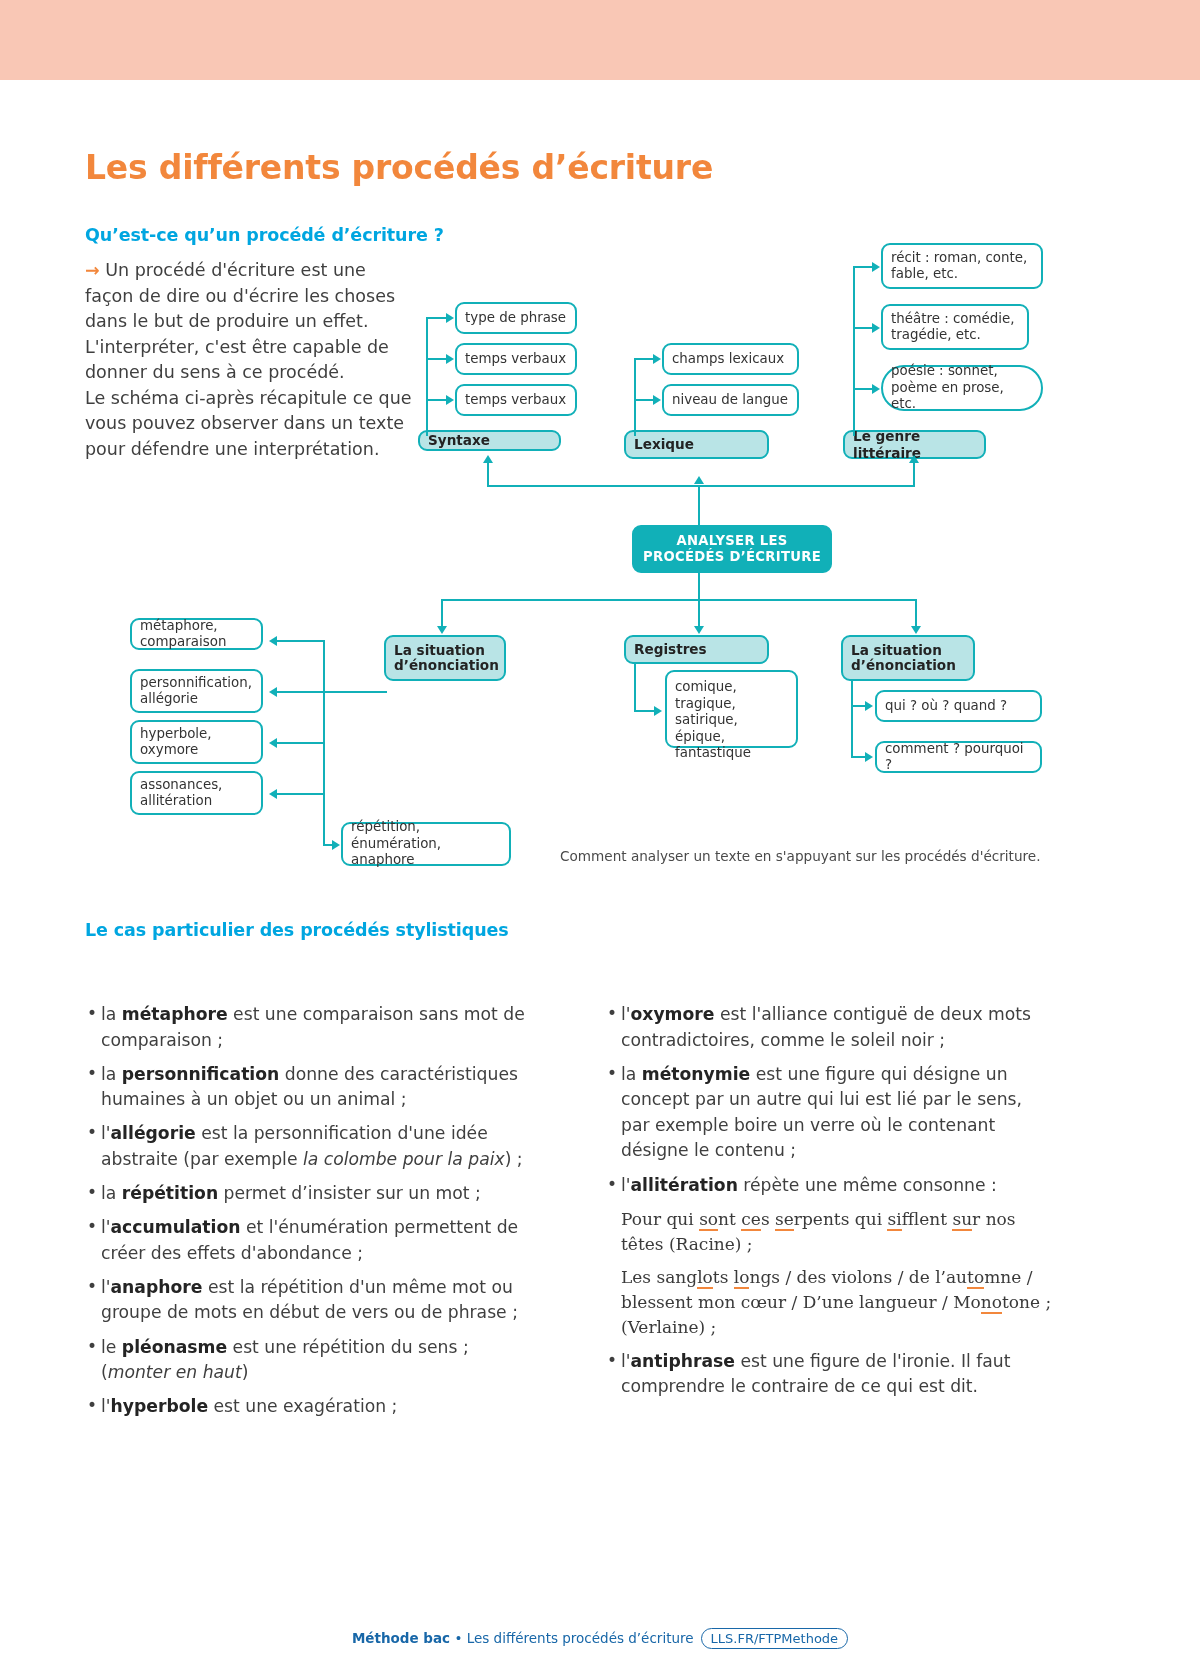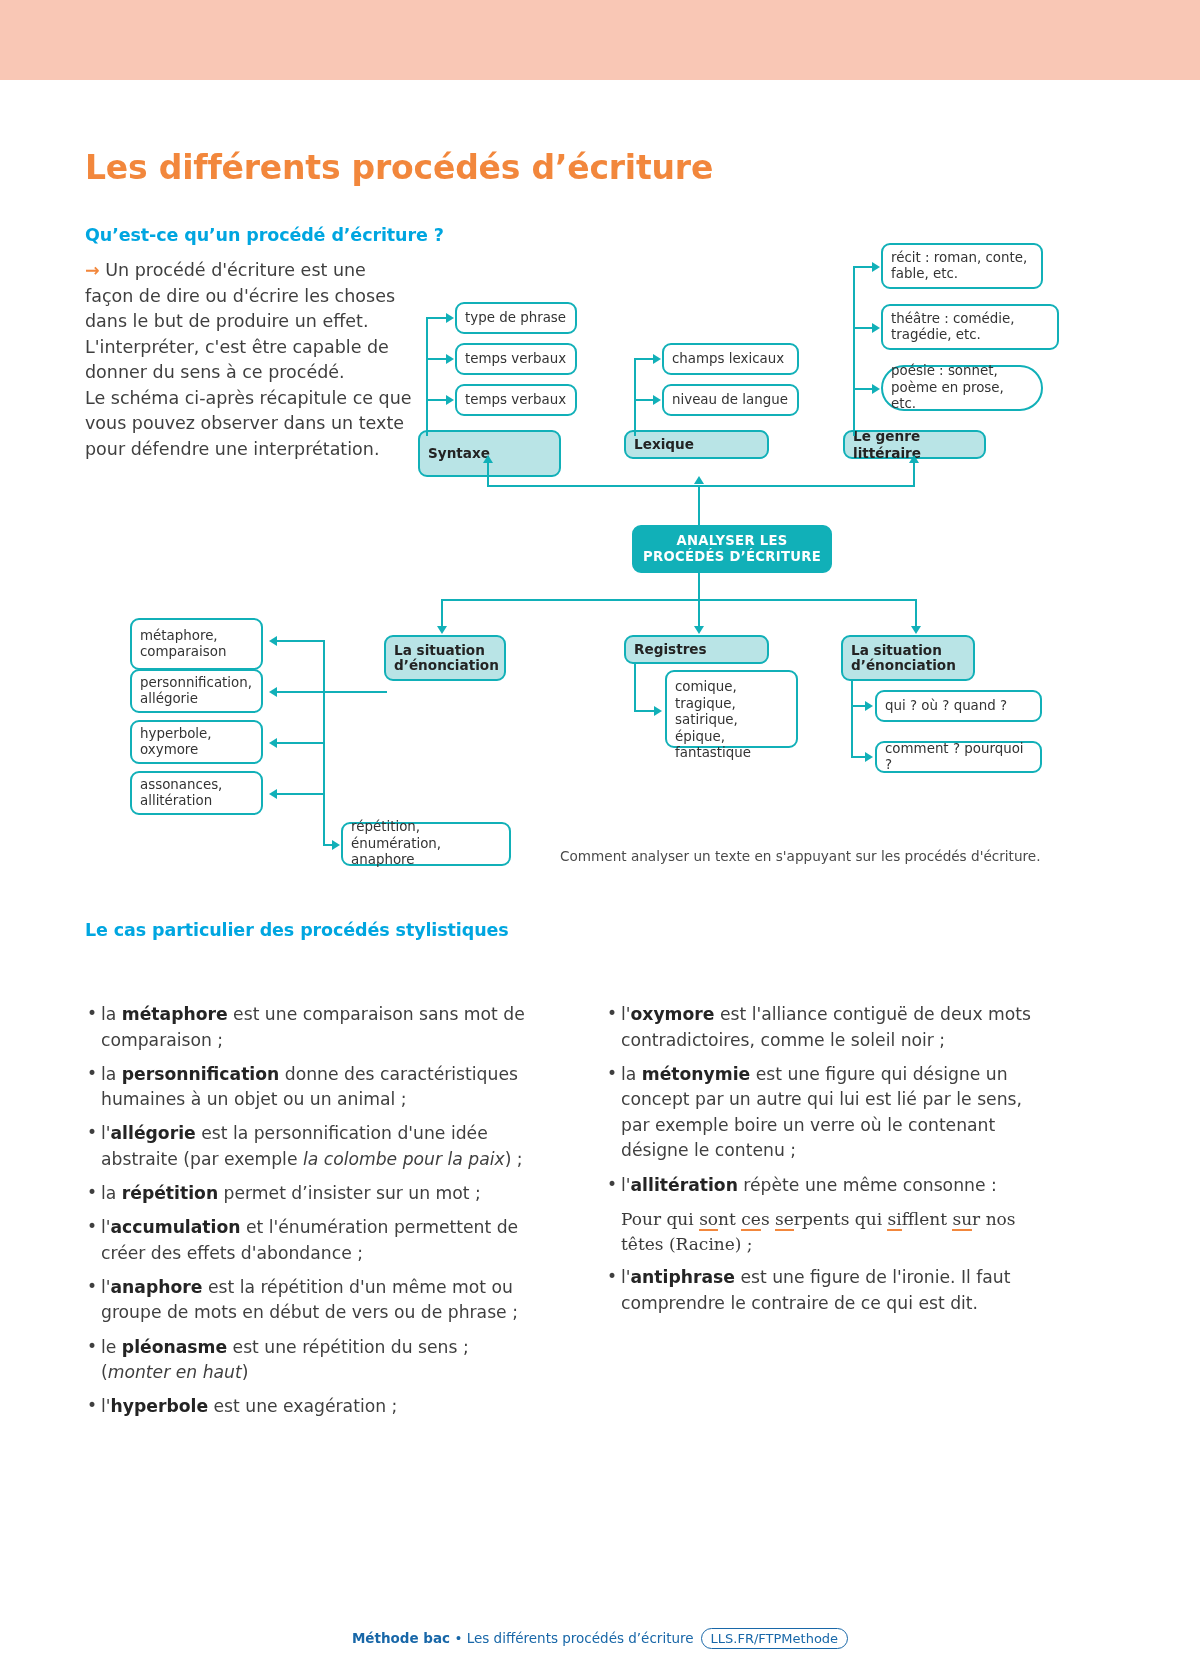--- a/index.html
+++ b/index.html
@@ -108,40 +108,40 @@
     <span class="arrow">→</span>
     <span>Un procédé d'écriture est une façon de dire ou d'écrire les choses dans le but de produire un effet. L'interpréter, c'est être capable de donner du sens à ce procédé.</span><br>
     <span>Le schéma ci-après récapitule ce que vous pouvez observer dans un texte pour défendre une interprétation.</span>
   </div>
 
   <div class="diagram">
 
     <div class="node" style="left:455px;top:222px;width:122px;height:32px;">type de phrase</div>
     <div class="node" style="left:455px;top:263px;width:122px;height:32px;">temps verbaux</div>
     <div class="node" style="left:455px;top:304px;width:122px;height:32px;">temps verbaux</div>
-    <div class="node cat" style="left:418px;top:350px;width:143px;height:47px;text-align:center;">Syntaxe</div>
+    <div class="node cat" style="left:418px;top:350px;width:143px;height:21px;text-align:center;">Syntaxe</div>
     <div class="ln v" style="left:426px;top:238px;height:118px;"></div>
     <div class="ln h" style="left:426px;top:237px;width:22px;"></div>
     <div class="ar r" style="left:446px;top:233px;"></div>
     <div class="ln h" style="left:426px;top:278px;width:22px;"></div>
     <div class="ar r" style="left:446px;top:274px;"></div>
     <div class="ln h" style="left:426px;top:319px;width:22px;"></div>
     <div class="ar r" style="left:446px;top:315px;"></div>
 
     <div class="node" style="left:662px;top:263px;width:137px;height:32px;">champs lexicaux</div>
     <div class="node" style="left:662px;top:304px;width:137px;height:32px;">niveau de langue</div>
     <div class="node cat" style="left:624px;top:350px;width:145px;height:29px;">Lexique</div>
     <div class="ln v" style="left:634px;top:278px;height:78px;"></div>
     <div class="ln h" style="left:634px;top:278px;width:20px;"></div>
     <div class="ar r" style="left:653px;top:274px;"></div>
     <div class="ln h" style="left:634px;top:319px;width:20px;"></div>
     <div class="ar r" style="left:653px;top:315px;"></div>
 
     <div class="node" style="left:881px;top:163px;width:162px;height:46px;">récit : roman, conte, fable, etc.</div>
-    <div class="node" style="left:881px;top:224px;width:178px;height:46px;">théâtre : comédie, tragédie, etc.</div>
+    <div class="node" style="left:881px;top:224px;width:148px;height:46px;">théâtre : comédie, tragédie, etc.</div>
     <div class="node" style="left:881px;top:285px;width:162px;height:46px;border-radius:23px;">poésie : sonnet, poème en prose, etc.</div>
     <div class="node cat" style="left:843px;top:350px;width:143px;height:29px;">Le genre littéraire</div>
     <div class="ln v" style="left:853px;top:186px;height:170px;"></div>
     <div class="ln h" style="left:853px;top:186px;width:20px;"></div>
     <div class="ar r" style="left:872px;top:182px;"></div>
     <div class="ln h" style="left:853px;top:247px;width:20px;"></div>
     <div class="ar r" style="left:872px;top:243px;"></div>
     <div class="ln h" style="left:853px;top:308px;width:20px;"></div>
     <div class="ar r" style="left:872px;top:304px;"></div>
 
@@ -158,21 +158,21 @@
     <div class="ln v" style="left:698px;top:493px;height:28px;"></div>
     <div class="ln h" style="left:441px;top:519px;width:476px;"></div>
     <div class="ln v" style="left:441px;top:519px;height:29px;"></div>
     <div class="ar d" style="left:437px;top:546px;"></div>
     <div class="ln v" style="left:698px;top:519px;height:29px;"></div>
     <div class="ar d" style="left:694px;top:546px;"></div>
     <div class="ln v" style="left:915px;top:519px;height:29px;"></div>
     <div class="ar d" style="left:911px;top:546px;"></div>
 
     <div class="node cat" style="left:384px;top:555px;width:122px;height:46px;line-height:15px;">La situation d’énonciation</div>
-    <div class="node" style="left:130px;top:538px;width:133px;height:52px;">métaphore, comparaison</div>
+    <div class="node" style="left:130px;top:538px;width:133px;height:32px;">métaphore, comparaison</div>
     <div class="node" style="left:130px;top:589px;width:133px;height:44px;">personnification, allégorie</div>
     <div class="node" style="left:130px;top:640px;width:133px;height:44px;">hyperbole, oxymore</div>
     <div class="node" style="left:130px;top:691px;width:133px;height:44px;">assonances, allitération</div>
     <div class="node" style="left:341px;top:742px;width:170px;height:44px;">répétition, énumération, anaphore</div>
 
     <div class="ln v" style="left:323px;top:560px;height:206px;"></div>
     <div class="ln h" style="left:277px;top:560px;width:48px;"></div>
     <div class="ar l" style="left:269px;top:556px;"></div>
     <div class="ln h" style="left:277px;top:611px;width:110px;"></div>
     <div class="ar l" style="left:269px;top:607px;"></div>
@@ -216,20 +216,21 @@
         <li><span>l'</span><b>hyperbole</b><span> est une exagération ;</span></li>
       </ul>
   </div>
 
   <div class="col" id="colR">
     <ul class="blist" id="listR">
         <li><span>l'</span><b>oxymore</b><span> est l'alliance contiguë de deux mots contradictoires, comme le soleil noir ;</span></li>
         <li><span>la </span><b>métonymie</b><span> est une figure qui désigne un concept par un autre qui lui est lié par le sens, par exemple boire un verre où le contenant désigne le contenu ;</span></li>
         <li><span>l'</span><b>allitération</b><span> répète une même consonne :</span></li>
         <div class="quote">Pour qui <span class="u">so</span>nt <span class="u">ce</span>s <span class="u">se</span>rpents qui <span class="u">si</span>fflent <span class="u">su</span>r nos têtes (Racine) ;</div>
+        <div class="quote">Les sang<span class="u">lo</span>ts <span class="u">lo</span>ngs / des violons / de l’au<span class="u">to</span>mne / blessent mon cœur / D’une langueur / Mo<span class="u">no</span>tone ; (Verlaine) ;</div>
         <li><span>l'</span><b>antiphrase</b><span> est une figure de l'ironie. Il faut comprendre le contraire de ce qui est dit.</span></li>
       </ul>
   </div>
 
   <div class="footer">
     <b>Méthode bac</b><span> • </span><span>Les différents procédés d’écriture</span><span class="badge">LLS.FR/FTPMethode</span>
   </div>
 
 </div>
 

